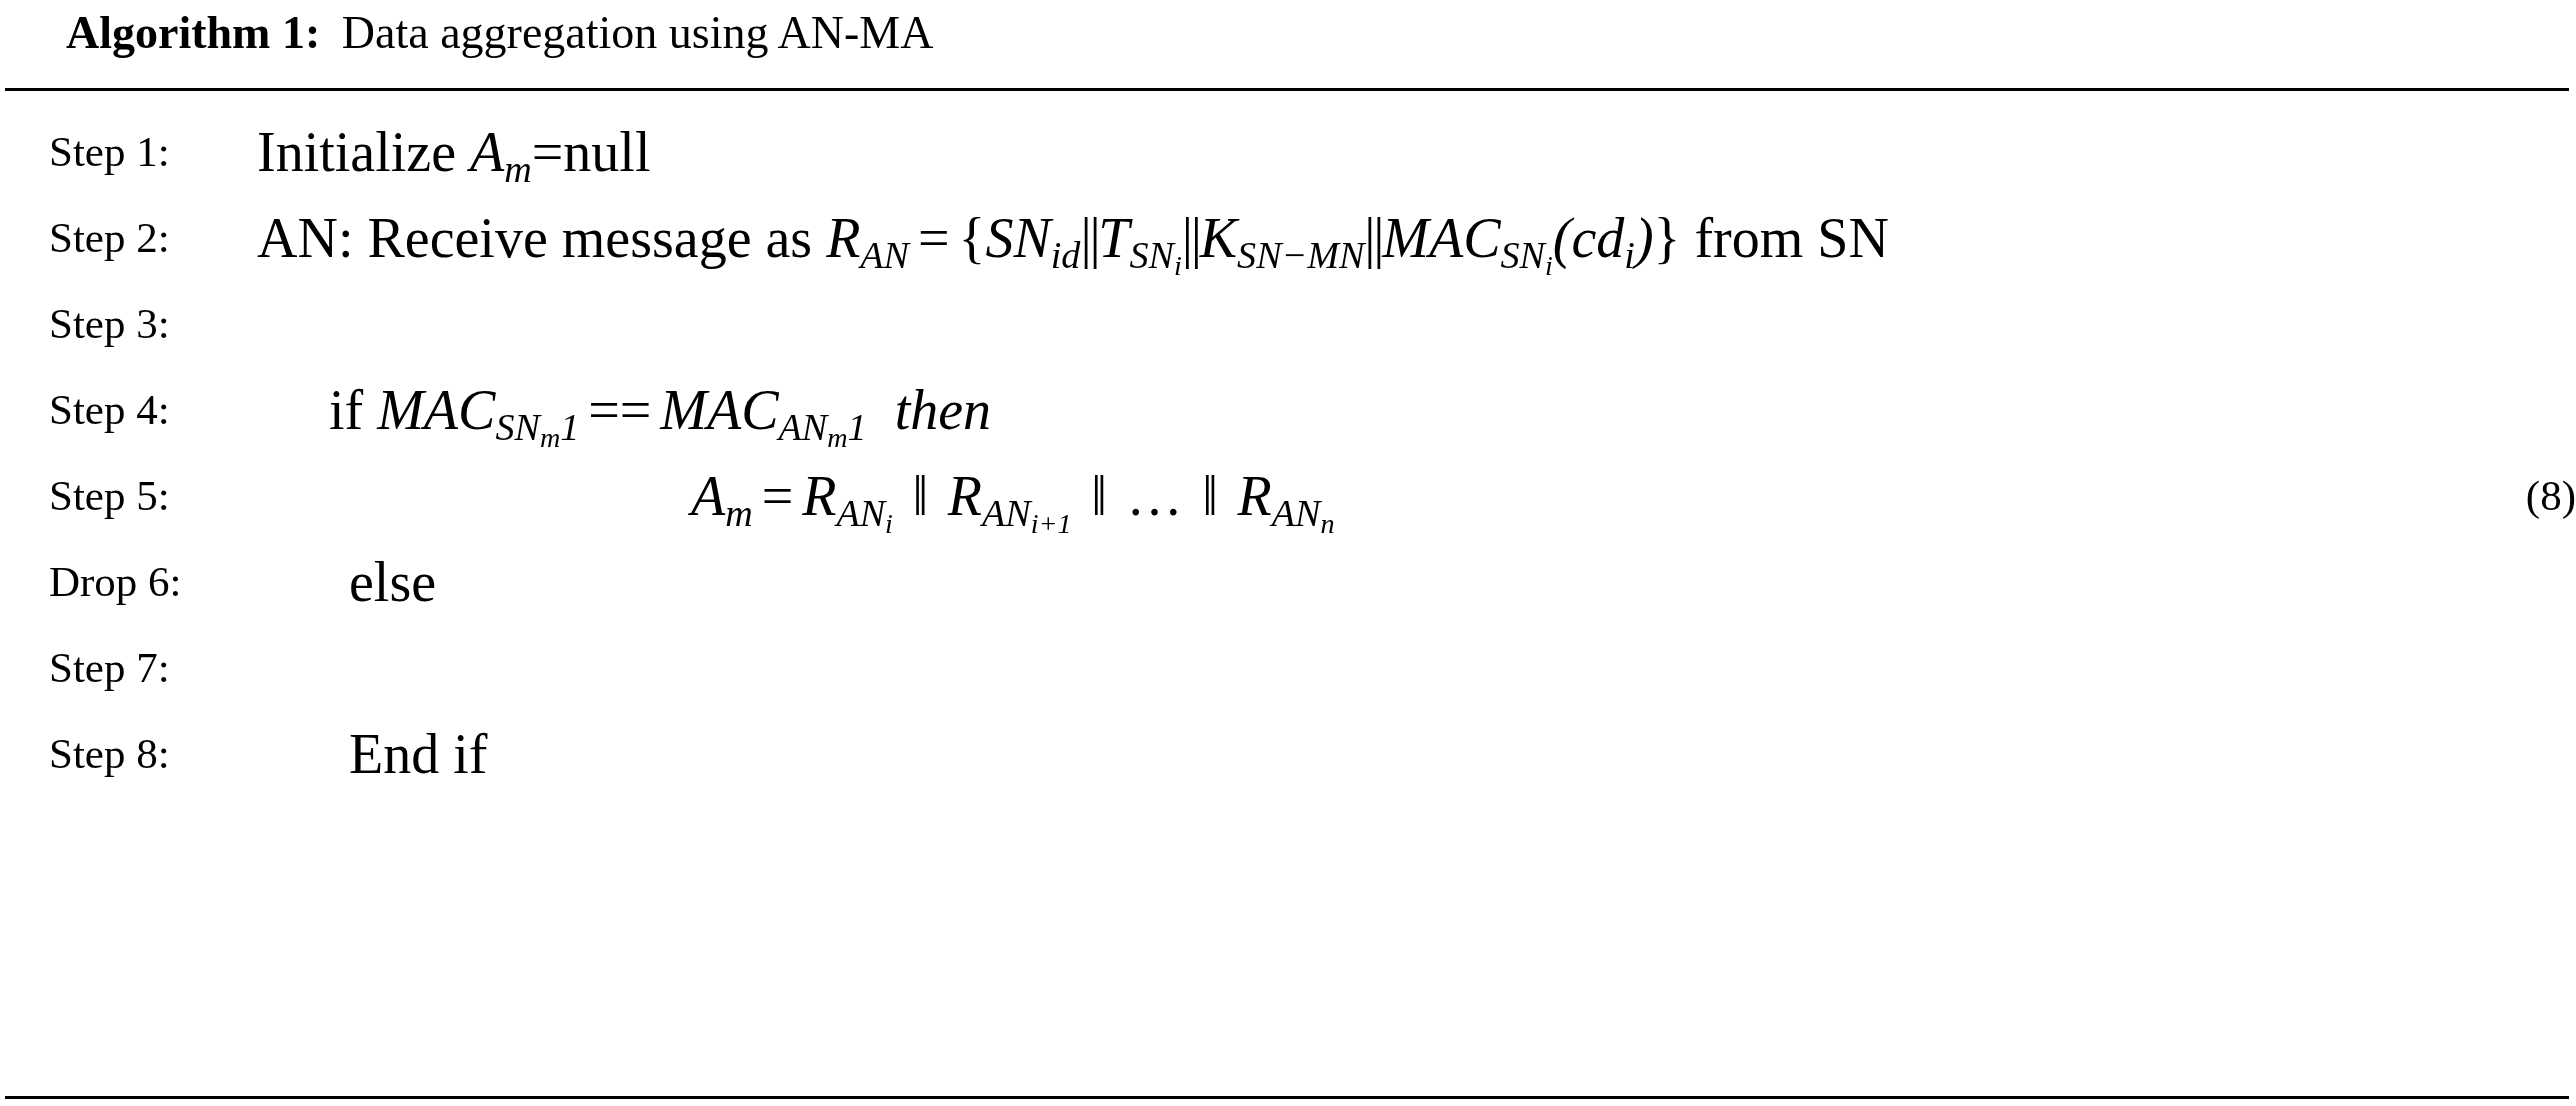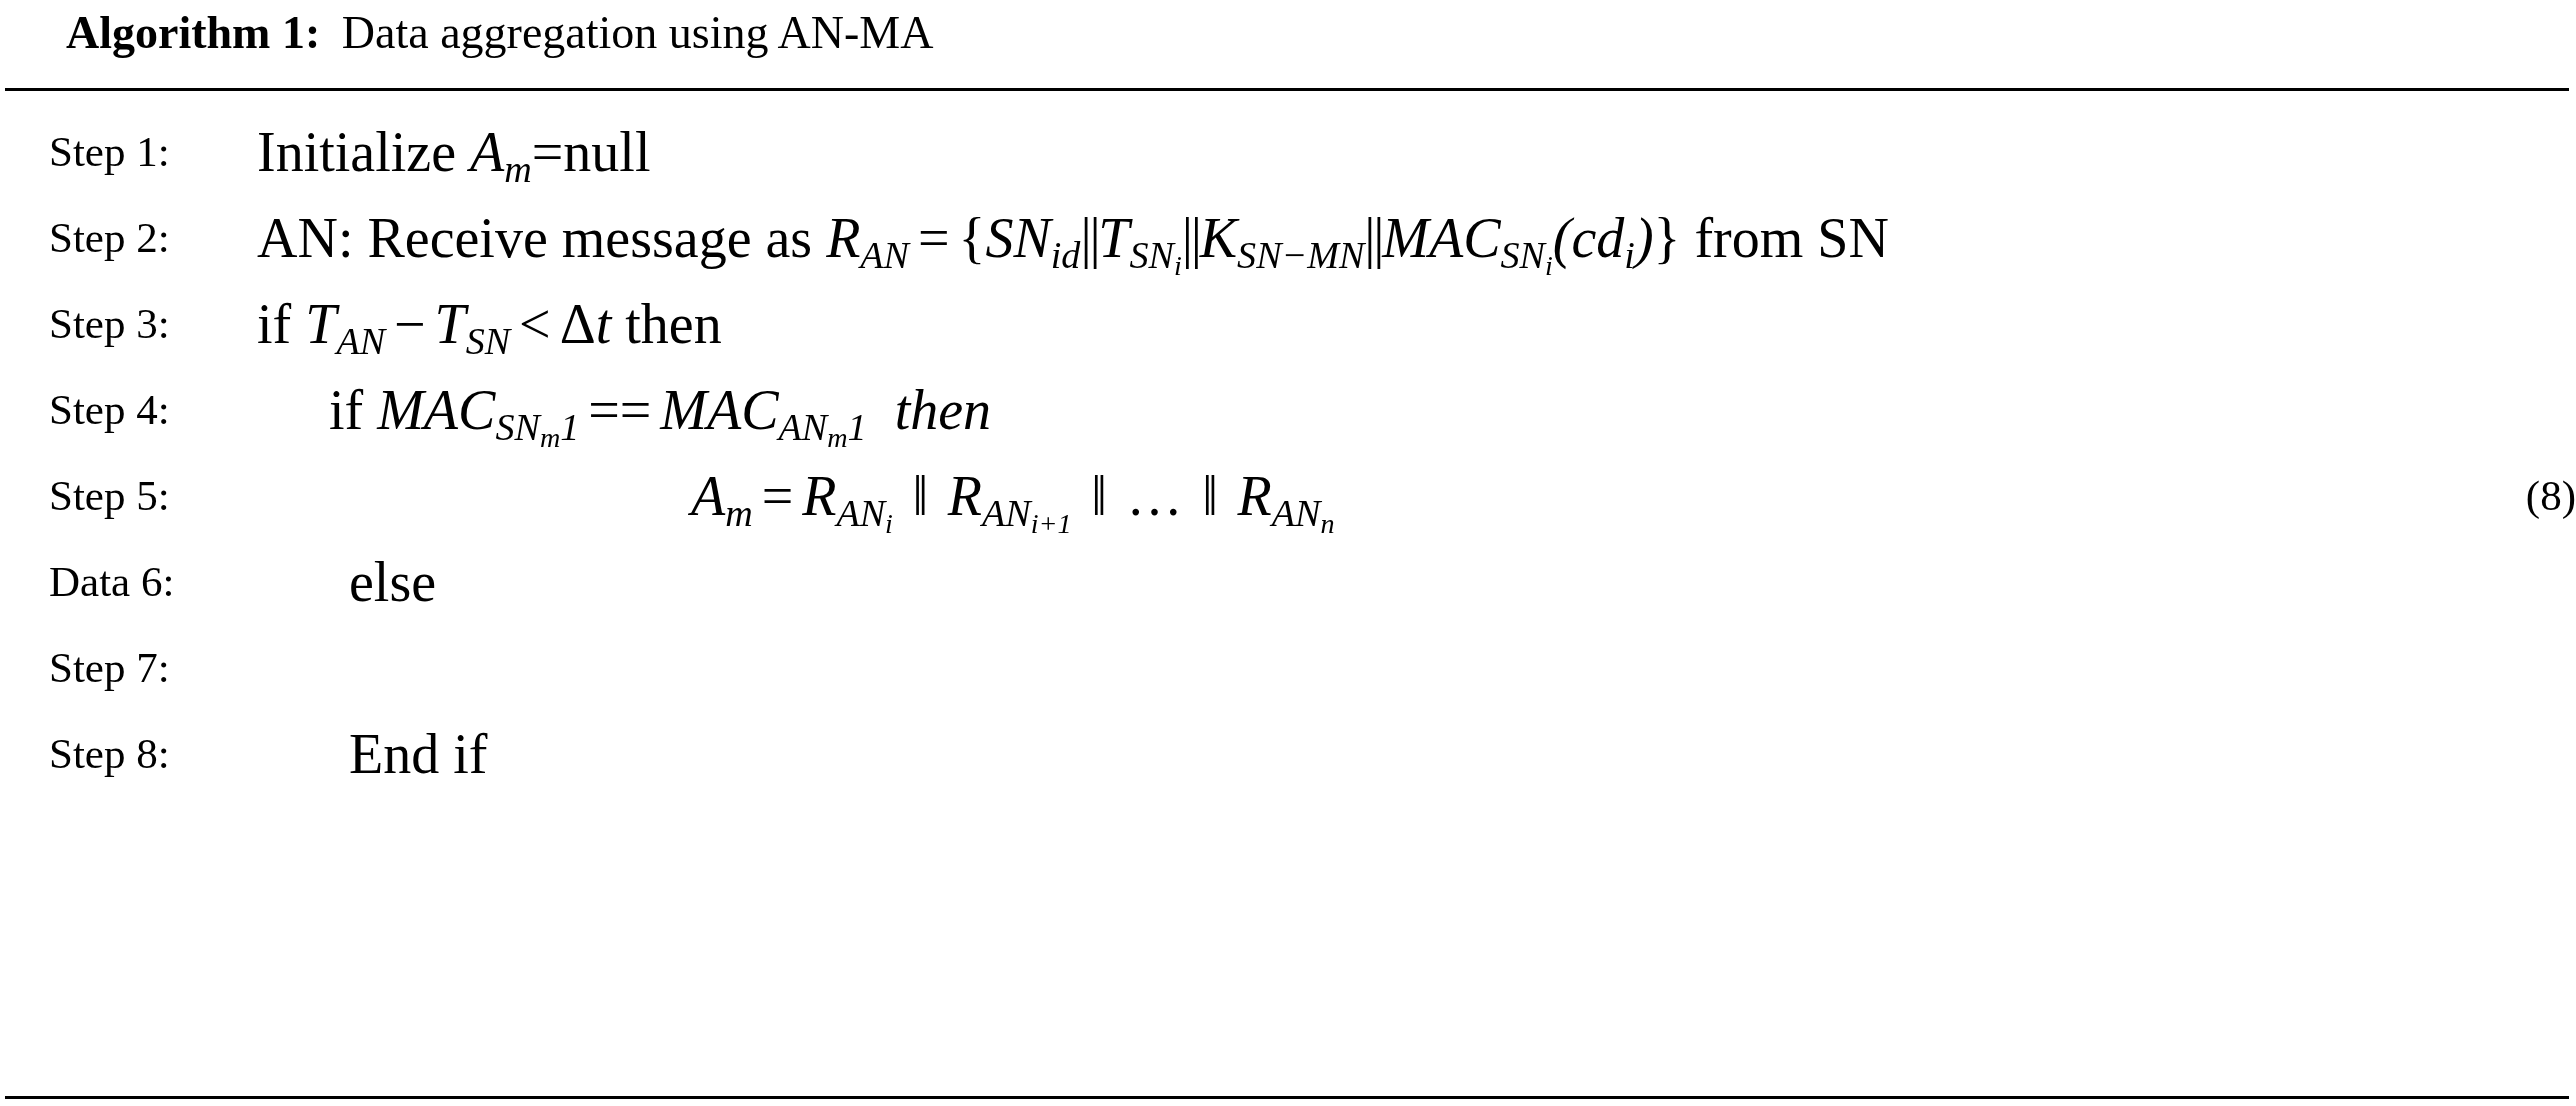--- a/index.html
+++ b/index.html
@@ -143,36 +143,35 @@
       <span class="step-body ind-0">Initialize&nbsp;<span class="mi">A<sub>m</sub></span><span class="mtxt">=null</span></span>
     </div>
 
     <div class="step-row">
       <span class="step-label">Step 2:</span>
       <span class="step-body ind-0">AN: Receive message as <span class="mi">R<sub>AN</sub></span><span class="op">=</span><span class="mtxt">{</span><span class="mi">SN<sub>id</sub></span><span class="bar">||</span><span class="mi">T<sub>SN<sub>i</sub></sub></span><span class="bar">||</span><span class="mi">K<sub>SN−MN</sub></span><span class="bar">||</span><span class="mi">MAC<sub>SN<sub>i</sub></sub></span><span class="mi">(cd<sub>i</sub>)</span><span class="mtxt">}</span>&nbsp;from SN</span>
     </div>
 
     <div class="step-row">
       <span class="step-label">Step 3:</span>
-      <span class="step-body ind-0">if <span class="mi">T<sub>AN</sub></span><span class="op">−</span><span class="mi">T<sub>SN</sub></span><span class="op">&lt;</span><span class="mtxt">Δ</span><span class="mi">t</span>&nbsp;then</span>
     </div>
 
     <div class="step-row">
       <span class="step-label">Step 4:</span>
       <span class="step-body ind-1">if <span class="mi">MAC<sub>SN<sub>m</sub>1</sub></span><span class="op">==</span><span class="mi">MAC<sub>AN<sub>m</sub>1</sub></span>&nbsp;&nbsp;<span class="mit">then</span></span>
     </div>
 
     <div class="step-row">
       <span class="step-label">Step 5:</span>
       <span class="step-body ind-3"><span class="mi">A<sub>m</sub></span><span class="op">=</span><span class="mi">R<sub>AN<sub>i</sub></sub></span><span class="dbar">&nbsp;‖&nbsp;</span><span class="mi">R<sub>AN<sub>i+1</sub></sub></span><span class="dbar">&nbsp;‖&nbsp;</span><span class="mtxt">…</span><span class="dbar">&nbsp;‖&nbsp;</span><span class="mi">R<sub>AN<sub>n</sub></sub></span></span>
       <span class="eq-number">(8)</span>
     </div>
 
     <div class="step-row">
-      <span class="step-label">Data 6:</span>
+      <span class="step-label">Drop 6:</span>
       <span class="step-body ind-2">else</span>
     </div>
 
     <div class="step-row">
       <span class="step-label">Step 7:</span>
     </div>
 
     <div class="step-row">
       <span class="step-label">Step 8:</span>
       <span class="step-body ind-2">End if</span>

